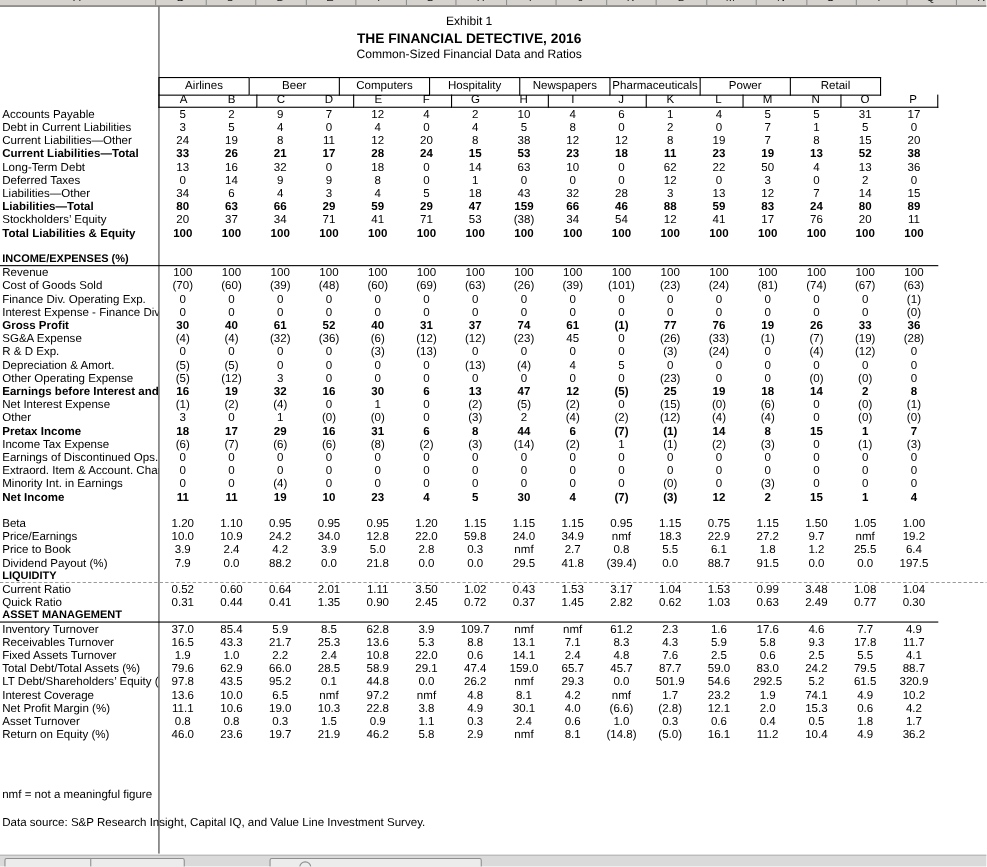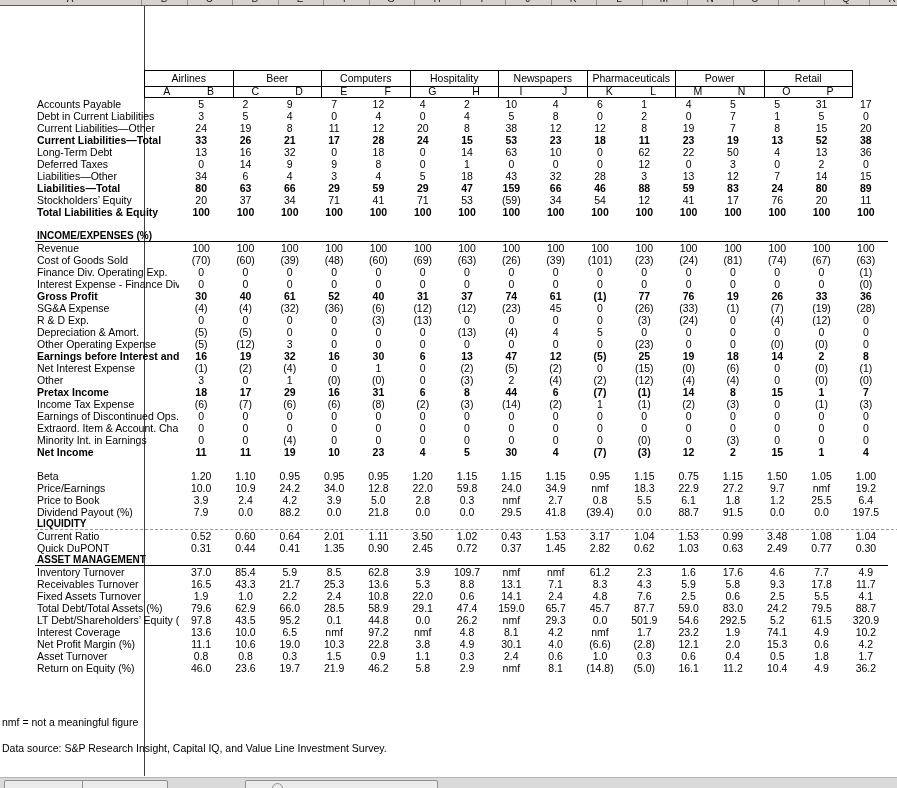--- a/index.html
+++ b/index.html
@@ -15,31 +15,31 @@
   .col-tick { position:absolute; top:0; width:1px; height:5px; background:#8f8f8f; }
 
   
   .vline { position:absolute; left:144px; top:6px; width:1px; height:770px; background:#3c3c3c; }
 
   .titles { position:absolute; top:13px; left:0; width:853px; text-align:center; }
   .t-exhibit { font-size:11px; line-height:14px; }
   .t-main { font-size:12.5px; line-height:16px; font-weight:bold; }
   .t-sub { font-size:11px; line-height:14px; }
 
-  .ind-row { position:absolute; top:70px; left:144px; width:709px; display:flex; }
+  .ind-row { position:absolute; top:70px; left:144px; width:657px; display:flex; }
   .ind-cell { flex:1; height:15px; line-height:15px; text-align:center; font-size:10.5px;
     border:1px solid #000; border-left:none; overflow:hidden; }
   .ind-cell:first-child { border-left:1px solid #000; }
   .let-row { position:absolute; top:86px; left:144px; width:709px; display:flex; }
   .let-cell { flex:1; display:flex; height:11px; line-height:11px; font-size:10.5px;
     border:1px solid #000; border-top:none; border-left:none; }
   .let-cell:first-child { border-left:1px solid #000; }
   .let-cell span { flex:1; text-align:center; }
 
-  .tbl { position:absolute; top:98px; left:0; width:853px;padding-left:35px; }
+  .tbl { position:absolute; top:98px; left:0; width:853px; }
   .row { display:flex; height:12px; line-height:12px; font-size:10.5px; }
   .row .lbl { width:144px; padding-left:2px; white-space:nowrap; overflow:hidden; box-sizing:border-box; }
   .row .val { flex:1; text-align:center; white-space:nowrap; overflow:visible; }
   .row.bold { font-weight:bold; }
   .gap { height:12px; }
   .sec-hdr { height:11px; line-height:11px; font-weight:bold; font-size:10px;
     padding-left:2px; border-bottom:1px solid #000; box-sizing:content-box; white-space:nowrap; }
   .sec-hdr.pagebreak { width:897px; border-bottom:1px dashed #9a9a9a; }
 
   .footnote { position:absolute; left:2px; font-size:10.5px; white-space:nowrap; }
@@ -94,20 +94,25 @@
       <span class="col-letter" style="left: 664px;">M</span>
       <span class="col-letter" style="left: 710px;">N</span>
       <span class="col-letter" style="left: 755px;">O</span>
       <span class="col-letter" style="left: 801px;">P</span>
       <span class="col-letter" style="left: 846px;">Q</span>
       <span class="col-letter" style="left: 892px;">R</span>
     </div>
 
   <div class="vline"></div>
 
+  <div class="titles">
+    <div class="t-exhibit">Exhibit 1</div>
+    <div class="t-main">THE FINANCIAL DETECTIVE, 2016</div>
+    <div class="t-sub">Common-Sized Financial Data and Ratios</div>
+  </div>
 
   <div class="ind-row">
       <div class="ind-cell">Airlines</div>
       <div class="ind-cell">Beer</div>
       <div class="ind-cell">Computers</div>
       <div class="ind-cell">Hospitality</div>
       <div class="ind-cell">Newspapers</div>
       <div class="ind-cell">Pharmaceuticals</div>
       <div class="ind-cell">Power</div>
       <div class="ind-cell">Retail</div>
@@ -302,21 +307,21 @@
       </div>
       <div class="row">
         <div class="lbl">Stockholders’ Equity</div>
         <div class="val">20</div>
         <div class="val">37</div>
         <div class="val">34</div>
         <div class="val">71</div>
         <div class="val">41</div>
         <div class="val">71</div>
         <div class="val">53</div>
-        <div class="val">(59)</div>
+        <div class="val">(38)</div>
         <div class="val">34</div>
         <div class="val">54</div>
         <div class="val">12</div>
         <div class="val">41</div>
         <div class="val">17</div>
         <div class="val">76</div>
         <div class="val">20</div>
         <div class="val">11</div>
       </div>
       <div class="row bold">
@@ -773,21 +778,21 @@
         <div class="val">1.53</div>
         <div class="val">3.17</div>
         <div class="val">1.04</div>
         <div class="val">1.53</div>
         <div class="val">0.99</div>
         <div class="val">3.48</div>
         <div class="val">1.08</div>
         <div class="val">1.04</div>
       </div>
       <div class="row">
-        <div class="lbl">Quick DuPONT</div>
+        <div class="lbl">Quick Ratio</div>
         <div class="val">0.31</div>
         <div class="val">0.44</div>
         <div class="val">0.41</div>
         <div class="val">1.35</div>
         <div class="val">0.90</div>
         <div class="val">2.45</div>
         <div class="val">0.72</div>
         <div class="val">0.37</div>
         <div class="val">1.45</div>
         <div class="val">2.82</div>

